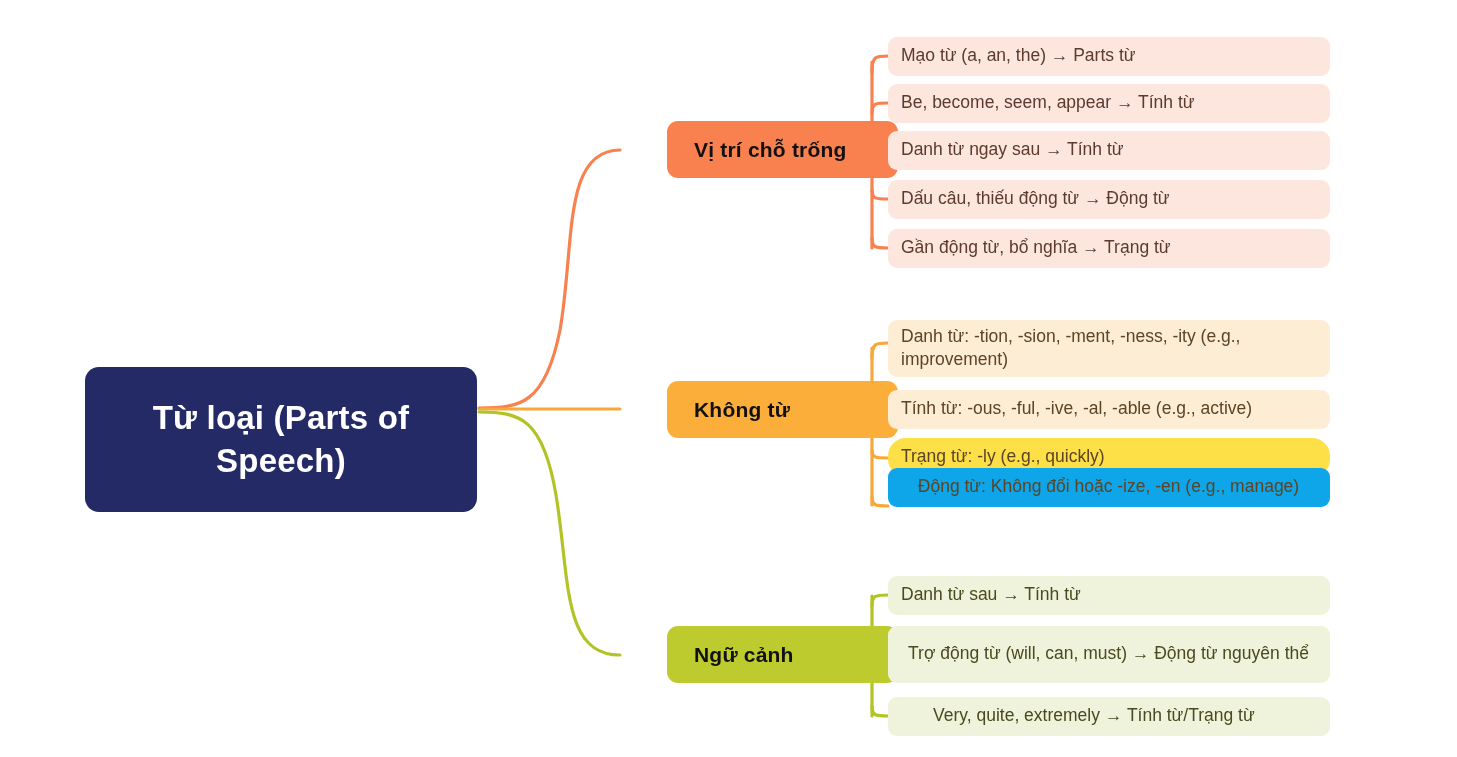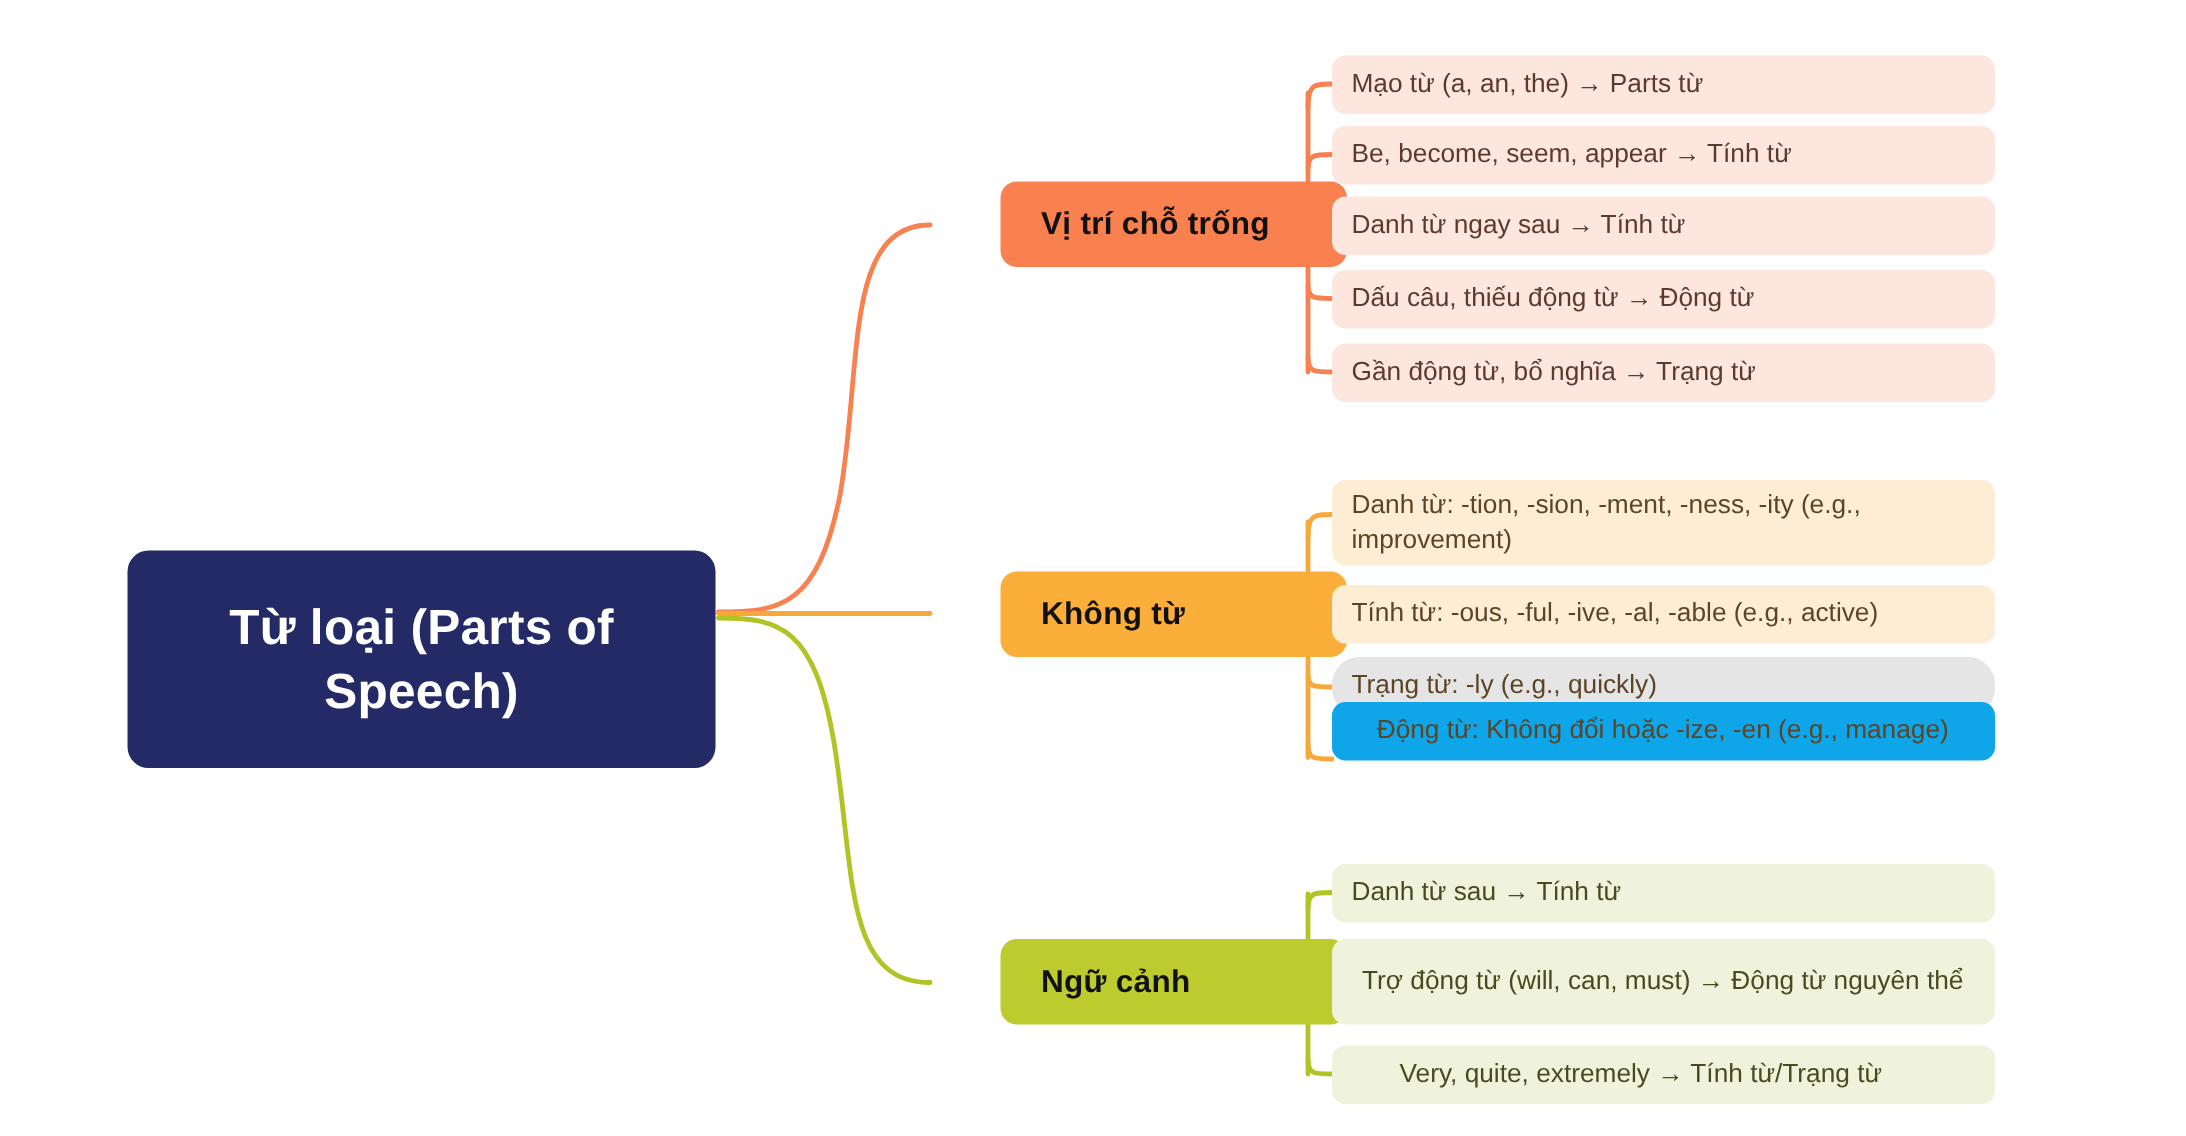--- a/index.html
+++ b/index.html
@@ -161,21 +161,21 @@
 
   <div class="branch-node branch-2" style="background: rgb(252, 174, 59);">
     <span>Không từ</span>
   </div>
   <div class="leaf leaf-2line" style="top: 320px; background: rgb(254, 237, 213); color: rgb(92, 68, 36);">
     <span>Danh từ: -tion, -sion, -ment, -ness, -ity (e.g., improvement)</span>
   </div>
   <div class="leaf leaf-1line" style="top: 390px; background: rgb(254, 237, 213); color: rgb(92, 68, 36);">
     <span>Tính từ: -ous, -ful, -ive, -al, -able (e.g., active)</span>
   </div>
-  <div class="leaf leaf-1line" style="top: 438px; background: #e5e5e5; color: rgb(92, 68, 36); border-radius: 18px;">
+  <div class="leaf leaf-1line" style="top: 438px; background: #fde047; color: rgb(92, 68, 36); border-radius: 18px;">
     <span>Trạng từ: -ly (e.g., quickly)</span>
   </div>
   <div class="leaf leaf-1line" style="top: 468px; background: #0ea5e9; color: rgb(92, 68, 36); justify-content: center;">
     <span>Động từ: Không đổi hoặc -ize, -en (e.g., manage)</span>
   </div>
 
   <div class="branch-node branch-3" style="background: rgb(189, 203, 46);">
     <span>Ngữ cảnh</span>
   </div>
   <div class="leaf leaf-1line" style="top: 576px; background: rgb(239, 243, 219); color: rgb(74, 74, 32);">

